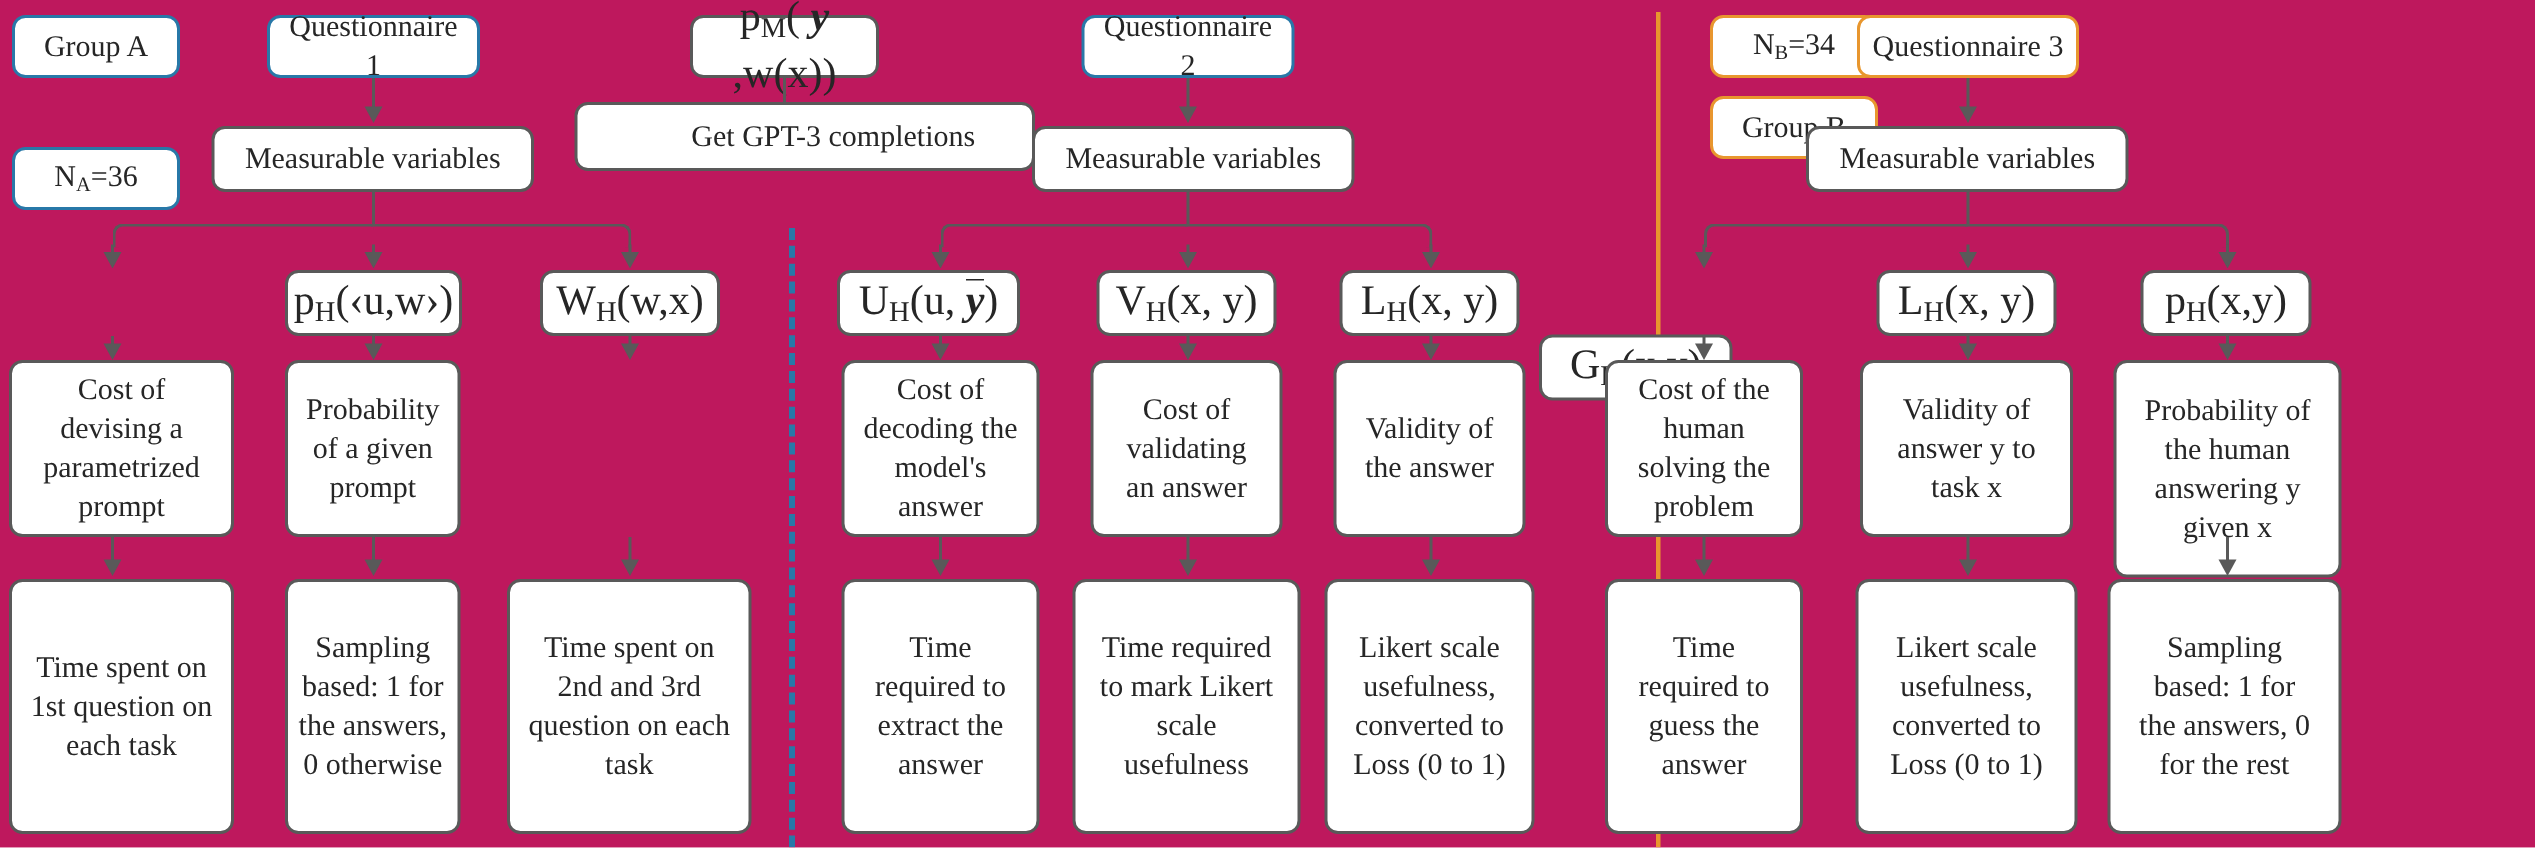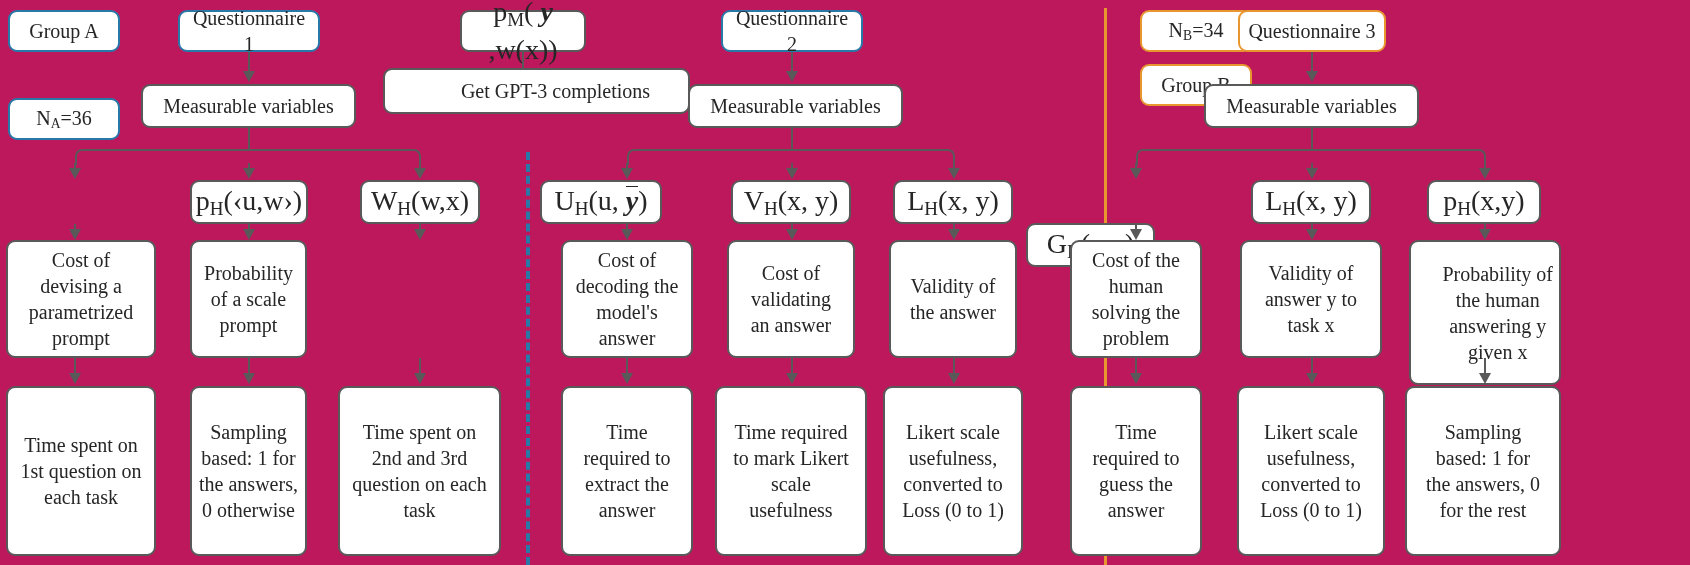--- a/index.html
+++ b/index.html
@@ -130,21 +130,21 @@
   <div class="arrow" style="left:413.5px; top:229px;"></div>
 
   <div class="node desc" style="left:6px; top:240px; width:150px; height:118px;">
     <span>Cost of
 devising a
 parametrized
 prompt</span>
   </div>
   <div class="node desc" style="left:190px; top:240px; width:117px; height:118px;">
     <span>Probability
-of a scale
+of a given
 prompt</span>
   </div>
 
   <div class="vline" style="left:74px; top:358px; height:16px;"></div>
   <div class="arrow" style="left:68.5px; top:373px;"></div>
   <div class="vline" style="left:248px; top:358px; height:16px;"></div>
   <div class="arrow" style="left:242.5px; top:373px;"></div>
   <div class="vline" style="left:419px; top:358px; height:16px;"></div>
   <div class="arrow" style="left:413.5px; top:373px;"></div>
 
@@ -191,21 +191,21 @@
   <div class="vline" style="left:791px; top:128px; height:22px;"></div>
   <div class="elbow left" style="left:627px; top:149px; width:165px; height:16px;"></div>
   <div class="elbow right" style="left:790px; top:149px; width:165px; height:16px;"></div>
   <div class="vline" style="left:626px; top:163px; height:10px;"></div>
   <div class="vline" style="left:791px; top:163px; height:10px;"></div>
   <div class="vline" style="left:953px; top:163px; height:10px;"></div>
   <div class="arrow" style="left:620.5px; top:168px;"></div>
   <div class="arrow" style="left:785.5px; top:168px;"></div>
   <div class="arrow" style="left:947.5px; top:168px;"></div>
 
-  <div class="node var" style="left:540px; top:180px; width:122px; height:44px;justify-content:center;">
+  <div class="node var" style="left:558px; top:180px; width:122px; height:44px;justify-content:center;">
     <span><span>U</span><sub>H</sub><span>(u, </span><span class="ovl">y</span><span>)</span></span>
   </div>
   <div class="node var" style="left:731px; top:180px; width:120px; height:44px;">
     <span><span>V</span><sub>H</sub><span>(x, y)</span></span>
   </div>
   <div class="node var" style="left:893px; top:180px; width:120px; height:44px;">
     <span><span>L</span><sub>H</sub><span>(x, y)</span></span>
   </div>
 
   <div class="vline" style="left:626px; top:224px; height:10px;"></div>
@@ -307,21 +307,21 @@
     <span>Cost of the
 human
 solving the
 problem</span>
   </div>
   <div class="node desc" style="left:1240px; top:240px; width:142px; height:118px;">
     <span>Validity of
 answer y to
 task x</span>
   </div>
-  <div class="node desc" style="left:1409px; top:240px; width:152px; height:145px;justify-content:flex-end;">
+  <div class="node desc" style="left:1409px; top:240px; width:152px; height:145px;">
     <span>Probability of
 the human
 answering y
 given x</span>
   </div>
 
   <div class="vline" style="left:1135px; top:358px; height:16px;"></div>
   <div class="arrow" style="left:1129.5px; top:373px;"></div>
   <div class="vline" style="left:1311px; top:358px; height:16px;"></div>
   <div class="arrow" style="left:1305.5px; top:373px;"></div>

